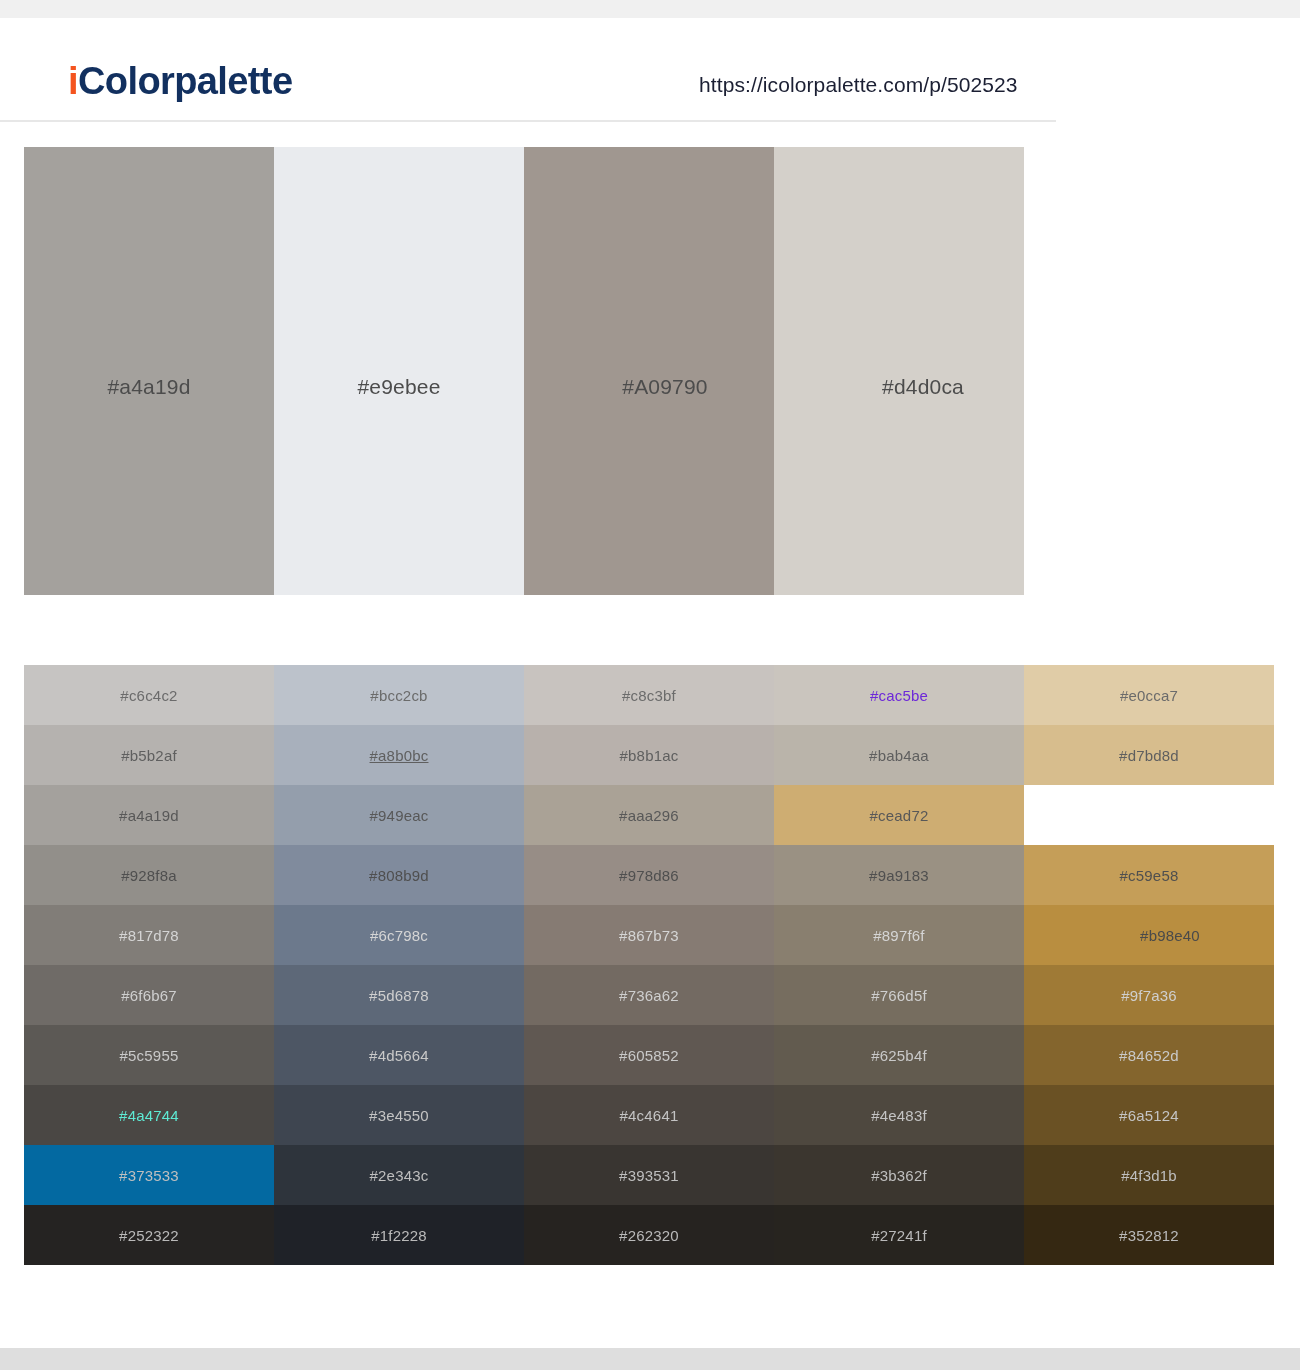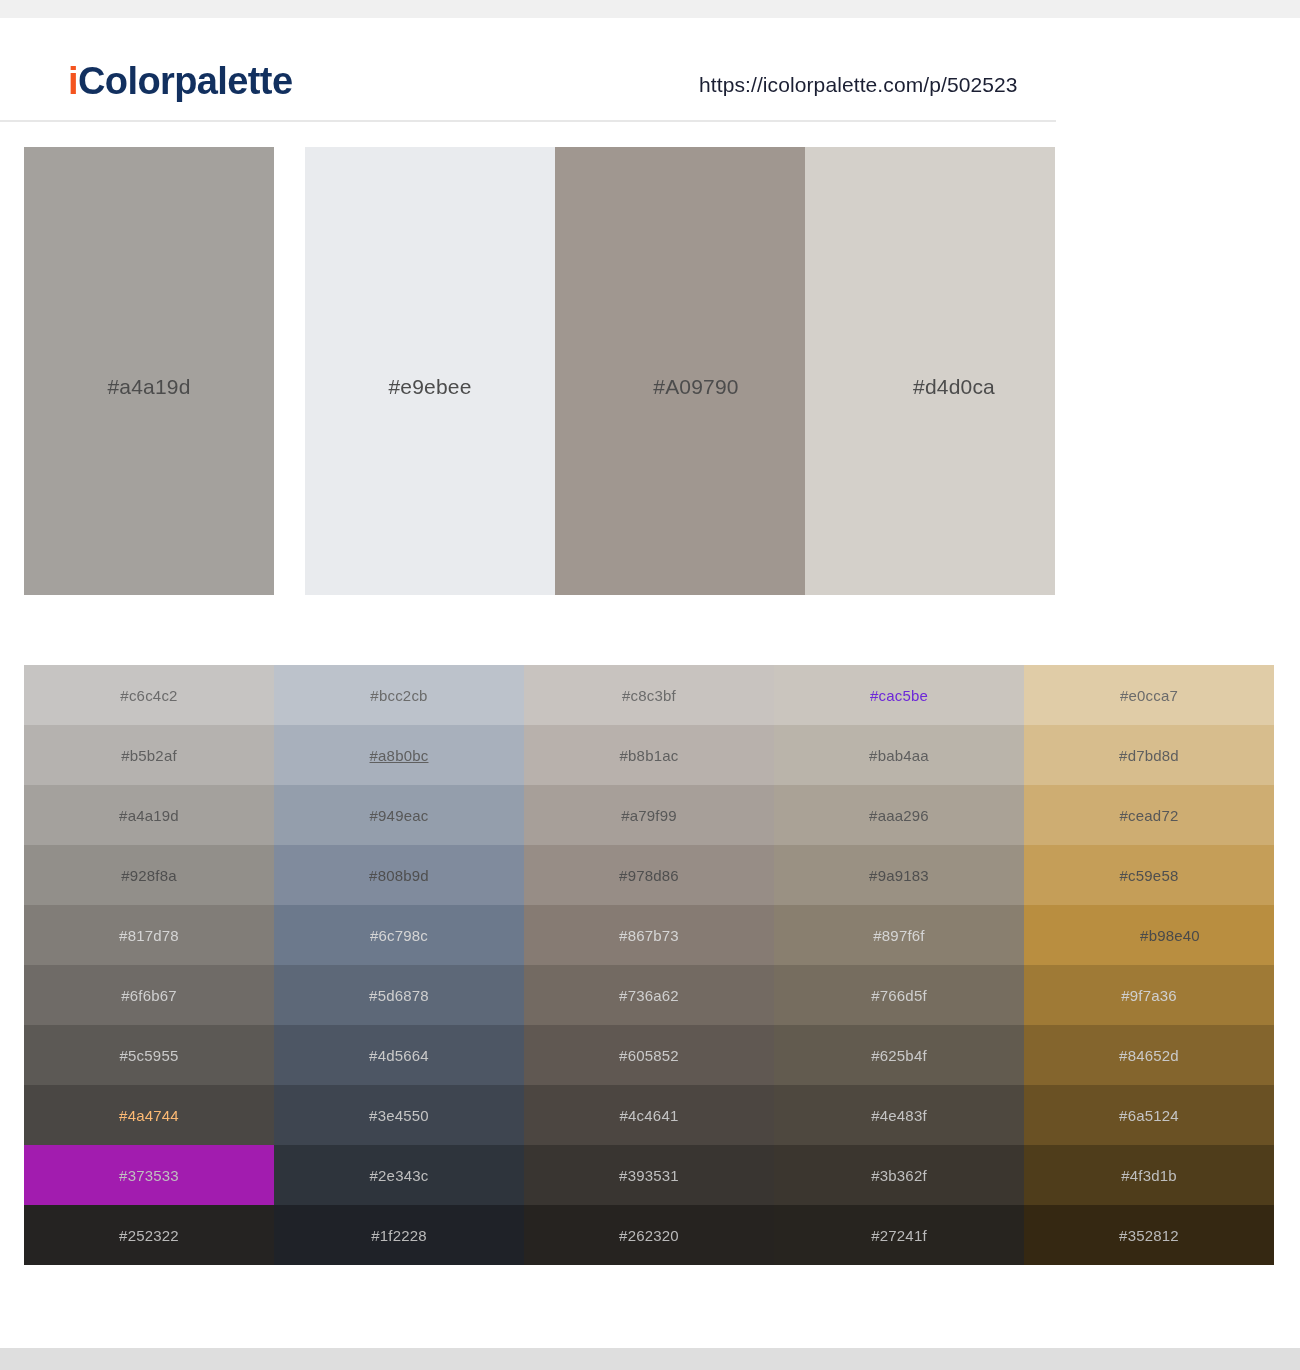--- a/index.html
+++ b/index.html
@@ -113,21 +113,21 @@
     <div class="logo">
       <span class="logo-i" style="color: rgb(244, 84, 31);">i</span><span class="logo-rest" style="color: rgb(18, 48, 95);">Colorpalette</span>
     </div>
     <div class="header-url">https://icolorpalette.com/p/502523</div>
   </div>
 
   <div class="palette-row" id="palette-row">
       <div class="palette-swatch" style="background: rgb(164, 161, 157);">
         <div class="hexlabel" style="color: rgb(76, 76, 76);">#a4a19d</div>
       </div>
-      <div class="palette-swatch" style="background: rgb(233, 235, 238); margin-left: 31px;">
+      <div class="palette-swatch" style="background: rgb(233, 235, 238);">
         <div class="hexlabel" style="color: rgb(76, 76, 76);">#e9ebee</div>
       </div>
       <div class="palette-swatch" style="background: rgb(160, 151, 144);">
         <div class="hexlabel" style="color: rgb(76, 76, 76); padding-left: 32px;">#A09790</div>
       </div>
       <div class="palette-swatch" style="background: rgb(212, 208, 202);">
         <div class="hexlabel" style="color: rgb(76, 76, 76); padding-left: 48px;">#d4d0ca</div>
       </div>
     </div>
 
@@ -142,21 +142,20 @@
       <div class="shade-row">
         <div class="shade-cell" style="background: rgb(181, 178, 175); color: rgb(95, 95, 95);">#b5b2af</div>
         <div class="shade-cell" style="background: rgb(168, 176, 188); color: rgb(95, 95, 95); text-decoration: underline;">#a8b0bc</div>
         <div class="shade-cell" style="background: rgb(184, 177, 172); color: rgb(95, 95, 95);">#b8b1ac</div>
         <div class="shade-cell" style="background: rgb(186, 180, 170); color: rgb(95, 95, 95);">#bab4aa</div>
         <div class="shade-cell" style="background: rgb(215, 189, 141); color: rgb(95, 95, 95);">#d7bd8d</div>
       </div>
       <div class="shade-row">
         <div class="shade-cell" style="background: rgb(164, 161, 157); color: rgb(88, 88, 88);">#a4a19d</div>
         <div class="shade-cell" style="background: rgb(148, 158, 172); color: rgb(88, 88, 88);">#949eac</div>
-        <div class="shade-cell" style="background: rgb(167, 159, 153); color: rgb(88, 88, 88);">#a79f99</div>
         <div class="shade-cell" style="background: rgb(170, 162, 150); color: rgb(88, 88, 88);">#aaa296</div>
         <div class="shade-cell" style="background: rgb(206, 173, 114); color: rgb(88, 88, 88);">#cead72</div>
       </div>
       <div class="shade-row">
         <div class="shade-cell" style="background: rgb(146, 143, 138); color: rgb(79, 79, 79);">#928f8a</div>
         <div class="shade-cell" style="background: rgb(128, 139, 157); color: rgb(79, 79, 79);">#808b9d</div>
         <div class="shade-cell" style="background: rgb(151, 141, 134); color: rgb(79, 79, 79);">#978d86</div>
         <div class="shade-cell" style="background: rgb(154, 145, 131); color: rgb(79, 79, 79);">#9a9183</div>
         <div class="shade-cell" style="background: rgb(197, 158, 88); color: rgb(79, 79, 79);">#c59e58</div>
       </div>
@@ -175,28 +174,28 @@
         <div class="shade-cell" style="background: rgb(159, 122, 54); color: rgb(207, 207, 207);">#9f7a36</div>
       </div>
       <div class="shade-row">
         <div class="shade-cell" style="background: rgb(92, 89, 85); color: rgb(201, 201, 201);">#5c5955</div>
         <div class="shade-cell" style="background: rgb(77, 86, 100); color: rgb(201, 201, 201);">#4d5664</div>
         <div class="shade-cell" style="background: rgb(96, 88, 82); color: rgb(201, 201, 201);">#605852</div>
         <div class="shade-cell" style="background: rgb(98, 91, 79); color: rgb(201, 201, 201);">#625b4f</div>
         <div class="shade-cell" style="background: rgb(132, 101, 45); color: rgb(201, 201, 201);">#84652d</div>
       </div>
       <div class="shade-row">
-        <div class="shade-cell" style="background: rgb(74, 71, 68); color: #fdba74;">#4a4744</div>
+        <div class="shade-cell" style="background: rgb(74, 71, 68); color: #5eead4;">#4a4744</div>
         <div class="shade-cell" style="background: rgb(62, 69, 80); color: rgb(196, 196, 196);">#3e4550</div>
         <div class="shade-cell" style="background: rgb(76, 70, 65); color: rgb(196, 196, 196);">#4c4641</div>
         <div class="shade-cell" style="background: rgb(78, 72, 63); color: rgb(196, 196, 196);">#4e483f</div>
         <div class="shade-cell" style="background: rgb(106, 81, 36); color: rgb(196, 196, 196);">#6a5124</div>
       </div>
       <div class="shade-row">
-        <div class="shade-cell" style="background: #a21caf; color: rgb(191, 191, 191);">#373533</div>
+        <div class="shade-cell" style="background: #0369a1; color: rgb(191, 191, 191);">#373533</div>
         <div class="shade-cell" style="background: rgb(46, 52, 60); color: rgb(191, 191, 191);">#2e343c</div>
         <div class="shade-cell" style="background: rgb(57, 53, 49); color: rgb(191, 191, 191);">#393531</div>
         <div class="shade-cell" style="background: rgb(59, 54, 47); color: rgb(191, 191, 191);">#3b362f</div>
         <div class="shade-cell" style="background: rgb(79, 61, 27); color: rgb(191, 191, 191);">#4f3d1b</div>
       </div>
       <div class="shade-row">
         <div class="shade-cell" style="background: rgb(37, 35, 34); color: rgb(186, 186, 186);">#252322</div>
         <div class="shade-cell" style="background: rgb(31, 34, 40); color: rgb(186, 186, 186);">#1f2228</div>
         <div class="shade-cell" style="background: rgb(38, 35, 32); color: rgb(186, 186, 186);">#262320</div>
         <div class="shade-cell" style="background: rgb(39, 36, 31); color: rgb(186, 186, 186);">#27241f</div>

